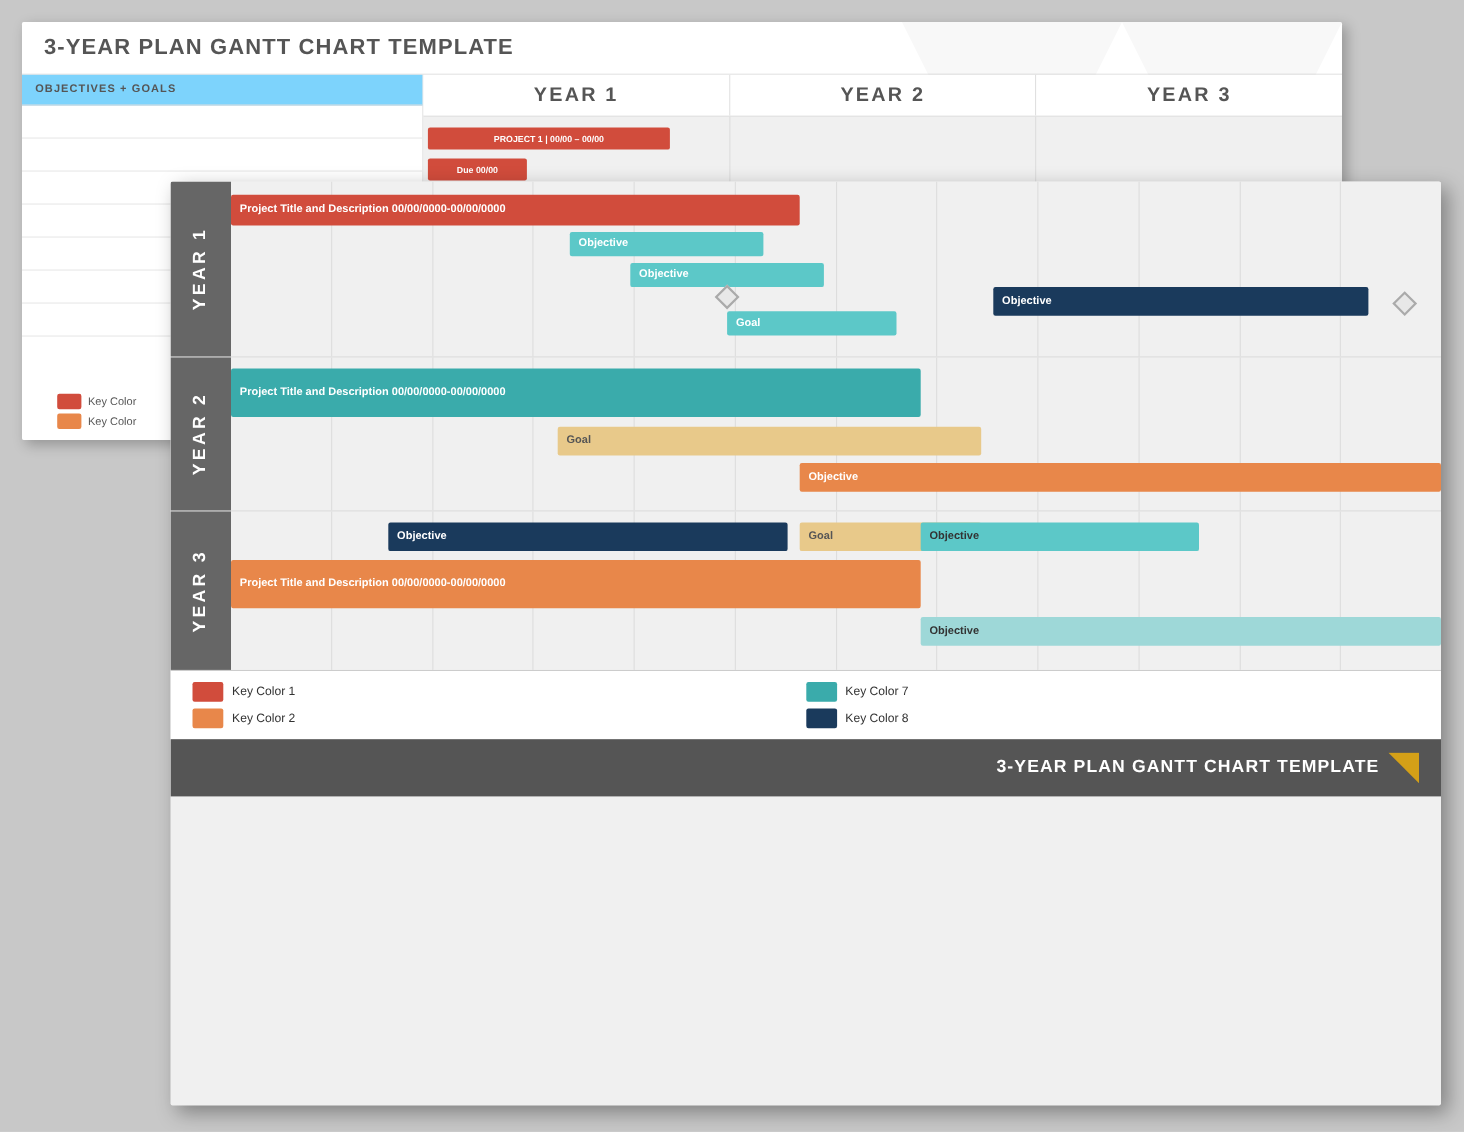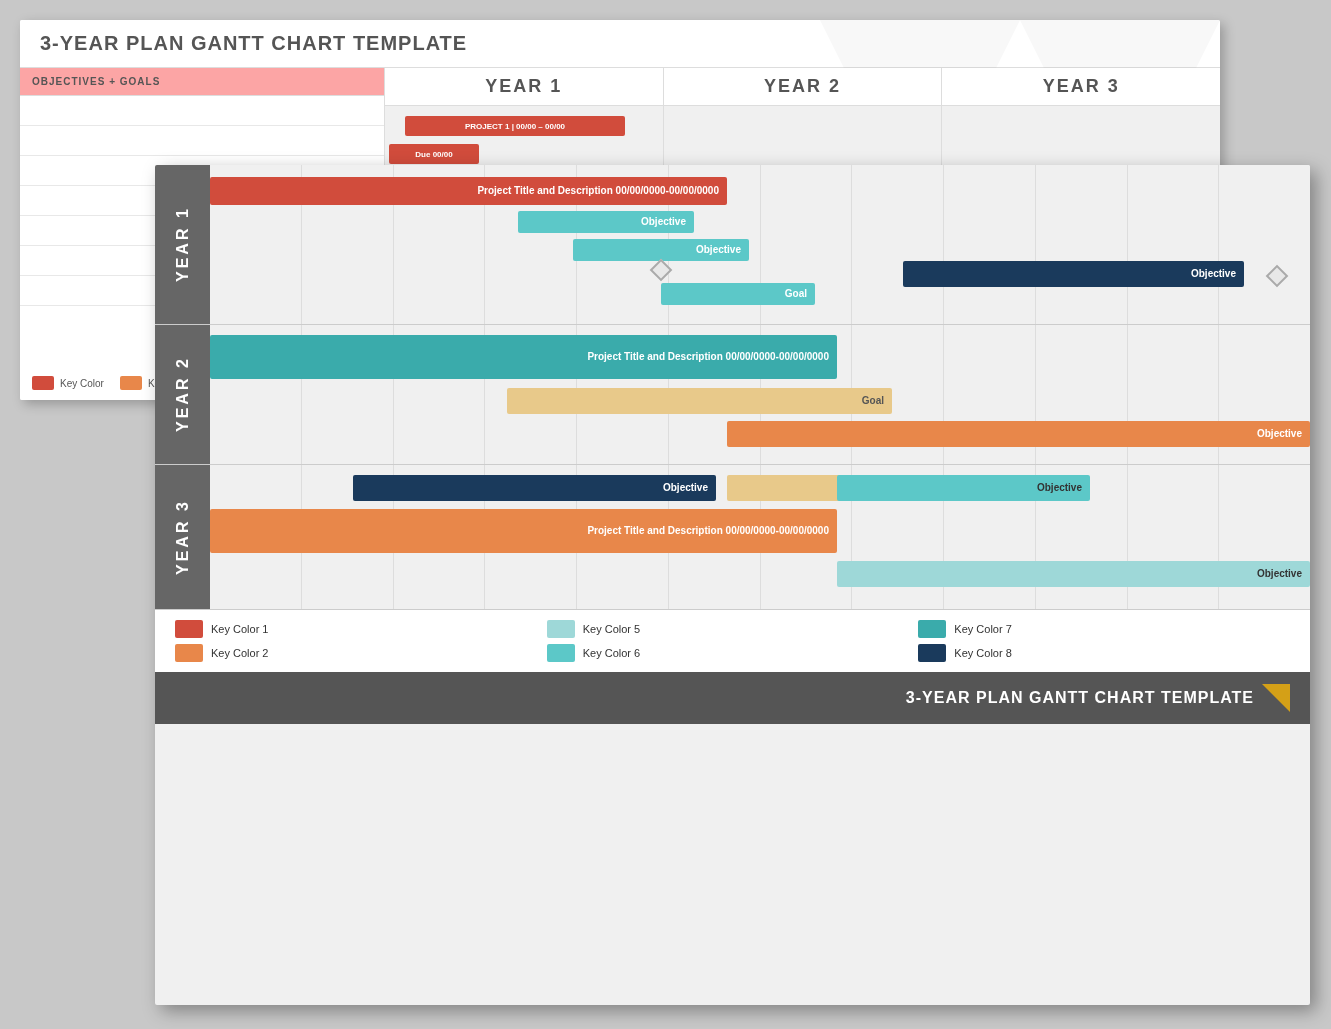--- a/index.html
+++ b/index.html
@@ -48,21 +48,21 @@
     .back-body {
       display: flex;
       height: calc(100% - 48px);
     }
     .back-left {
       width: 365px;
       border-right: 1px solid #ddd;
       background: #fff;
     }
     .back-left-header {
-      background: #fca5a5;
+      background: #7dd3fc;
       padding: 8px 12px;
       font-size: 10px;
       font-weight: 900;
       color: #555;
       letter-spacing: 1px;
       border-bottom: 1px solid #ddd;
     }
     .back-left-rows {
       display: flex;
       flex-direction: column;
@@ -126,24 +126,24 @@
       width: 14px; height: 14px;
       background: #fff;
       border: 2px solid #aaa;
       transform: rotate(45deg);
     }
 
     
     .back-legend {
       position: absolute;
       bottom: 10px;
-      left: 12px;
-      display: flex;
-      flex-direction: row;
-      gap: 16px;
+      left: 32px;
+      display: flex;
+      flex-direction: column;
+      gap: 4px;
     }
     .back-legend-item {
       display: flex;
       align-items: center;
       gap: 6px;
       font-size: 10px;
       color: #555;
     }
     .back-legend-swatch {
       width: 22px;
@@ -228,21 +228,21 @@
       border-right: 1px solid #ddd;
     }
     .grid-col:last-child { border-right: none; }
 
     
     .f-bar {
       position: absolute;
       height: 28px;
       display: flex;
       align-items: center;
-      justify-content: flex-end;
+      justify-content: flex-start;
       font-size: 10px;
       color: #fff;
       font-weight: 700;
       border-radius: 2px;
       white-space: nowrap;
       padding: 0 8px;
       text-align: center;
       line-height: 1.2;
     }
     .f-diamond {
@@ -338,21 +338,21 @@
     <div class="back-right">
       <div class="back-year-headers">
         <div class="back-year">YEAR 1</div>
         <div class="back-year">YEAR 2</div>
         <div class="back-year">YEAR 3</div>
       </div>
       <div class="back-grid-area">
 
         <div class="back-year-col" style="position:relative;">
 
-          <div class="b-bar" style="background:#d14c3c; top:10px; left:20px; width:220px; font-size:8px;">
+          <div class="b-bar" style="background:#d14c3c; top:10px; left:4px; width:220px; font-size:8px;">
             <span>PROJECT 1  |  00/00 – 00/00</span>
           </div>
 
           <div class="b-bar" style="background:#d14c3c; top:38px; left:4px; width:90px; font-size:8px;">
             <span>Due 00/00</span>
           </div>
 
           <div class="b-bar" style="background:#e8874a; top:65px; left:4px; width:86px; font-size:8px;">
             <span>Milestone 1</span>
           </div>
@@ -522,30 +522,20 @@
         <div class="legend-swatch" style="background:#d14c3c;"></div>
         <span>Key Color 1</span>
       </div>
       <div class="legend-item">
         <div class="legend-swatch" style="background:#e8874a;"></div>
         <span>Key Color 2</span>
       </div>
     </div>
     <div class="legend-col">
       <div class="legend-item">
-        <div class="legend-swatch" style="background:#9ed8d8;"></div>
-        <span>Key Color 5</span>
-      </div>
-      <div class="legend-item">
-        <div class="legend-swatch" style="background:#5cc8c8;"></div>
-        <span>Key Color 6</span>
-      </div>
-    </div>
-    <div class="legend-col">
-      <div class="legend-item">
         <div class="legend-swatch" style="background:#3aabab;"></div>
         <span>Key Color 7</span>
       </div>
       <div class="legend-item">
         <div class="legend-swatch" style="background:#1a3a5c;"></div>
         <span>Key Color 8</span>
       </div>
     </div>
   </div>
 

